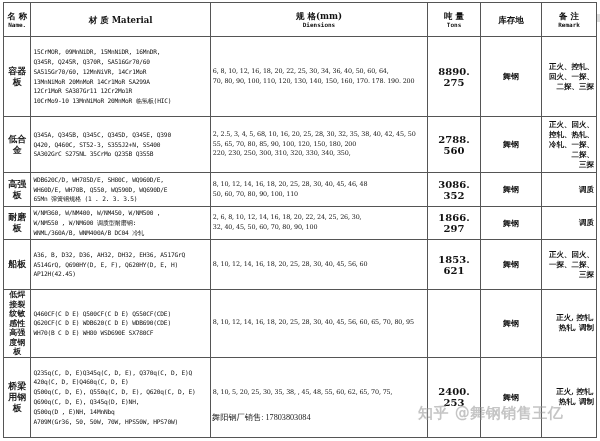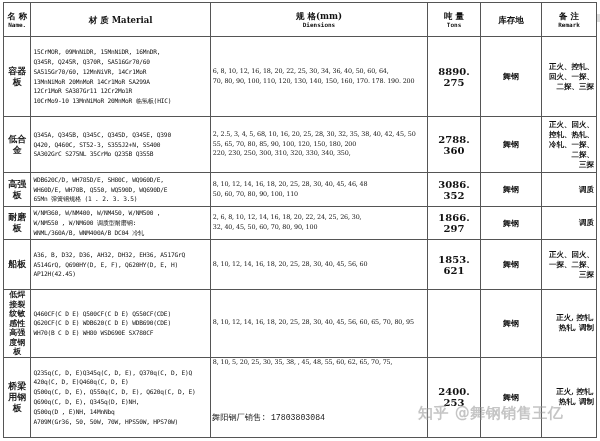--- a/index.html
+++ b/index.html
@@ -9,21 +9,21 @@
   table.spec td, table.spec th { border:1px solid #555; padding:0 2px; vertical-align:middle; }
   th { font-weight:bold; font-size:8.5px; line-height:10px; text-align:center; }
   th .en { display:block; font-size:6px; line-height:8px; font-family:"DejaVu Sans Mono", monospace; }
   td.name { font-size:9px; text-align:center; line-height:11px; font-weight:bold; color:#222;margin-left:34px; }
   td.material { font-size:6.2px; line-height:9.8px; font-family:"DejaVu Sans Mono", "Liberation Mono", monospace; white-space:pre-line; letter-spacing:-0.2px; }
   td.dims { font-size:6.4px; line-height:9.8px; white-space:pre-line; letter-spacing:-0.15px; }
   td.tons { font-size:10px; text-align:center;font-weight:bold; }
   td.stock { font-size:8px; text-align:center; font-weight:bold; }
   td.remark { font-size:7.5px; text-align:right; line-height:10px; white-space:pre-line; font-weight:bold; }
   .footer-sales { position:absolute; left:212px; top:412px; font-size:8.2px; color:#222;
-                  font-family:Liberation Mono, monospace; }
+                  font-family:Liberation Serif, serif; }
   .watermark { position:absolute; left:418px; top:404px; font-size:15px; color:rgba(150,150,150,0.55);
                font-family:"DejaVu Sans", sans-serif; letter-spacing:0.5px; font-weight:bold; }
   .edge-mark { position:absolute; right:0; top:14px; width:3px; height:8px; background:#ddd; }
 </style>
 </head>
 <body>
 
 <table class="spec">
   <colgroup>
     <col style="width:26px">
@@ -73,21 +73,21 @@
 二探、三探</td>
     </tr>
     <tr style="height:56px">
       <td class="name">低合金</td>
       <td class="material">Q345A, Q345B, Q345C, Q345D, Q345E, Q390
 Q420, Q460C, ST52-3, S355J2+N, SS400
 SA302GrC S275NL 35CrMo Q235B Q355B</td>
       <td class="dims">2, 2.5, 3, 4, 5, 68, 10, 16, 20, 25, 28, 30, 32, 35, 38, 40, 42, 45, 50
 55, 65, 70, 80, 85, 90, 100, 120, 150, 180, 200
 220, 230, 250, 300, 310, 320, 330, 340, 350,</td>
-      <td class="tons">2788. 360</td>
+      <td class="tons">2788. 560</td>
       <td class="stock">舞钢</td>
       <td class="remark">正火、回火、
 控轧、热轧、
 冷轧、一探、
 二探、
 三探</td>
     </tr>
     <tr style="height:34px">
       <td class="name">高强板</td>
       <td class="material">WDB620C/D, WH785D/E, SH80C, WQ960D/E,
@@ -134,21 +134,21 @@
 热轧, 调制</td>
     </tr>
     <tr style="height:80px">
       <td class="name">桥梁用钢板</td>
       <td class="material">Q235q(C, D, E)Q345q(C, D, E), Q370q(C, D, E)Q
 420q(C, D, E)Q460q(C, D, E)
 Q500q(C, D, E), Q550q(C, D, E), Q620q(C, D, E)
 Q690q(C, D, E), Q345q(D, E)NH,
 Q500q(D , E)NH, 14MnNbq
 A709M(Gr36, 50, 50W, 70W, HPS50W, HPS70W)</td>
-      <td class="dims" style="vertical-align:top;">8, 10, 5, 20, 25, 30, 35, 38, , 45, 48, 55, 60, 62, 65, 70, 75,</td>
+      <td class="dims" style="vertical-align:top;padding-top:30px;">8, 10, 5, 20, 25, 30, 35, 38, , 45, 48, 55, 60, 62, 65, 70, 75,</td>
       <td class="tons">2400. 253</td>
       <td class="stock">舞钢</td>
       <td class="remark">正火, 控轧,
 热轧, 调制</td>
     </tr>
   </tbody>
 </table>
 
 <div class="footer-sales">舞阳钢厂销售: 17803803084</div>
 <div class="watermark">知乎 @舞钢销售王亿</div>

